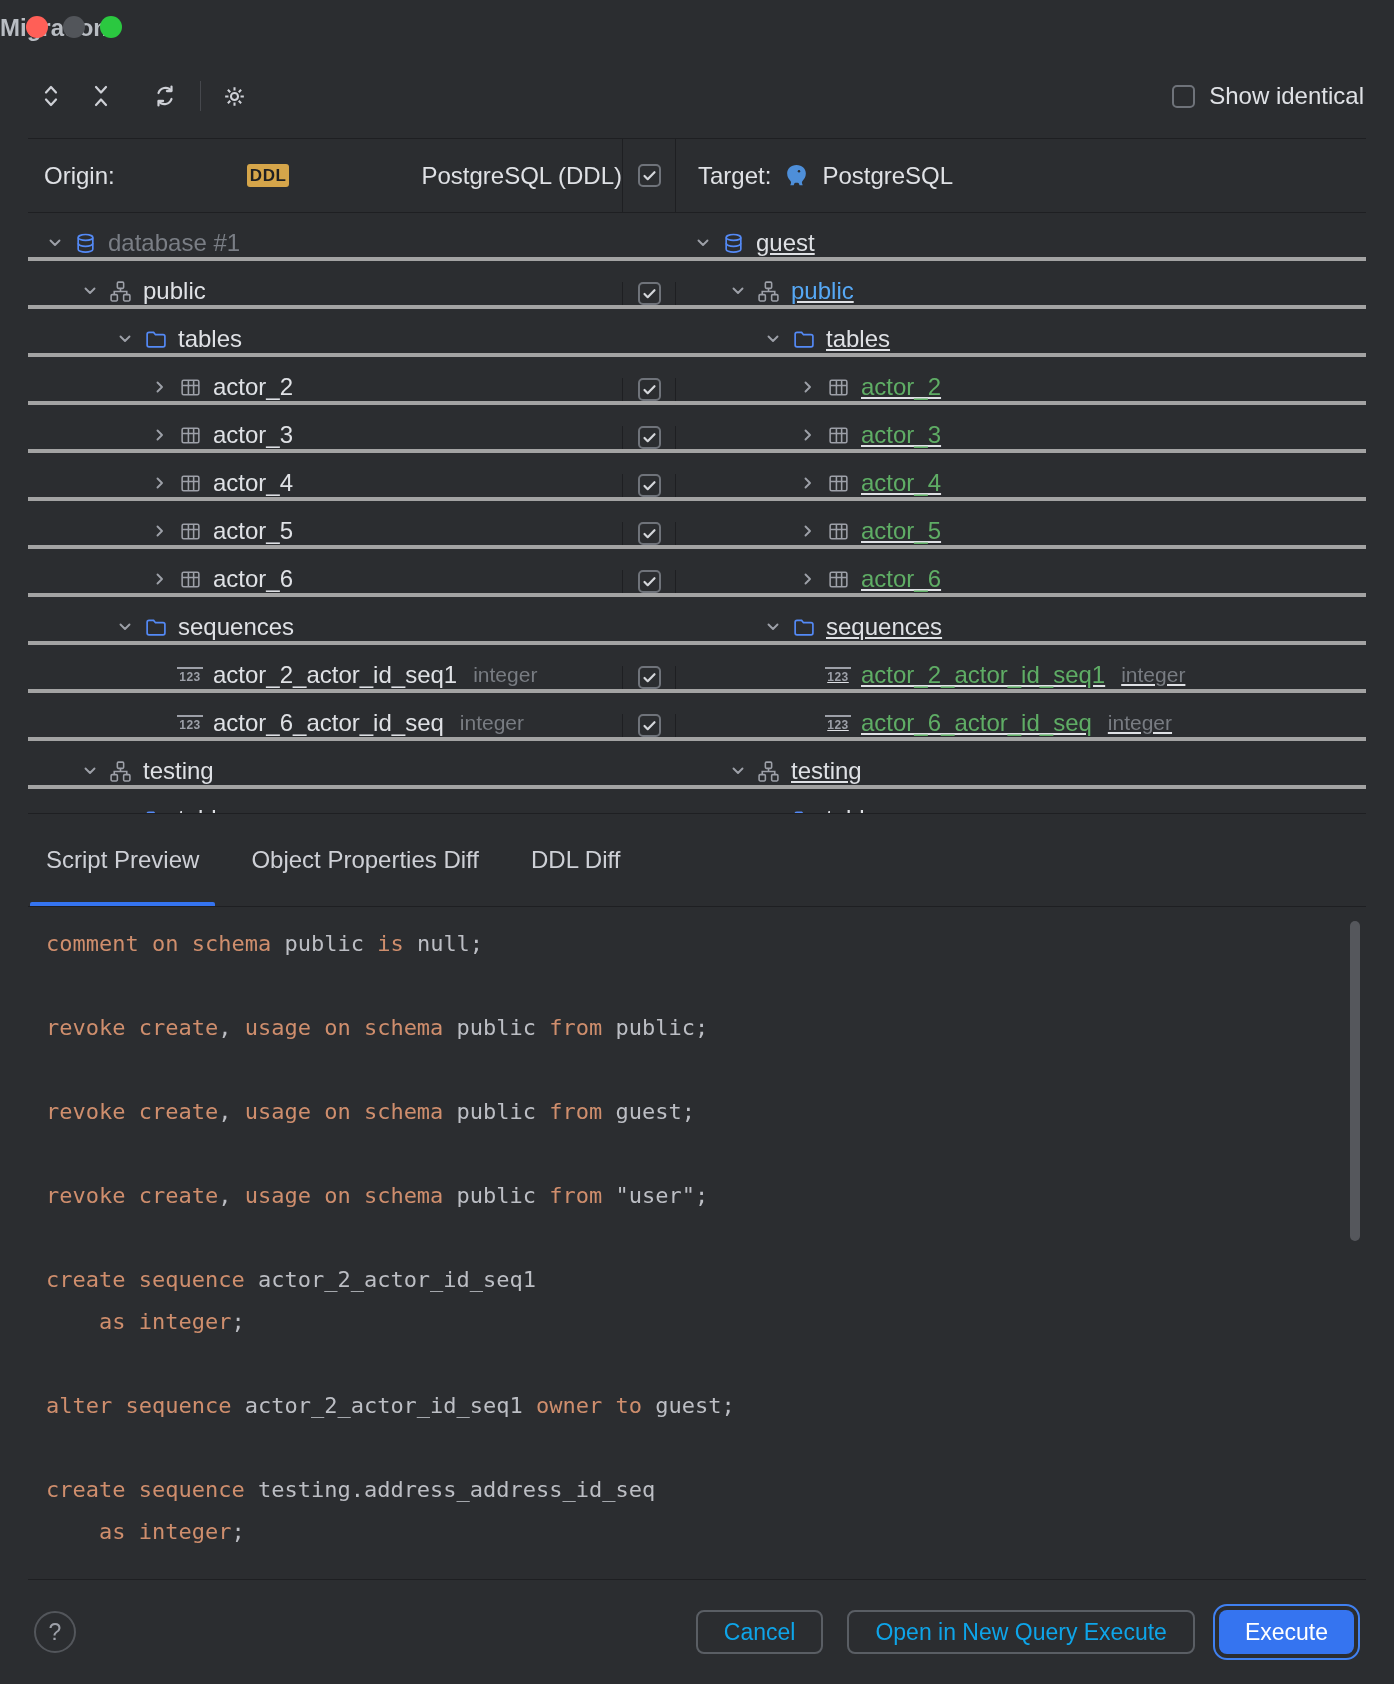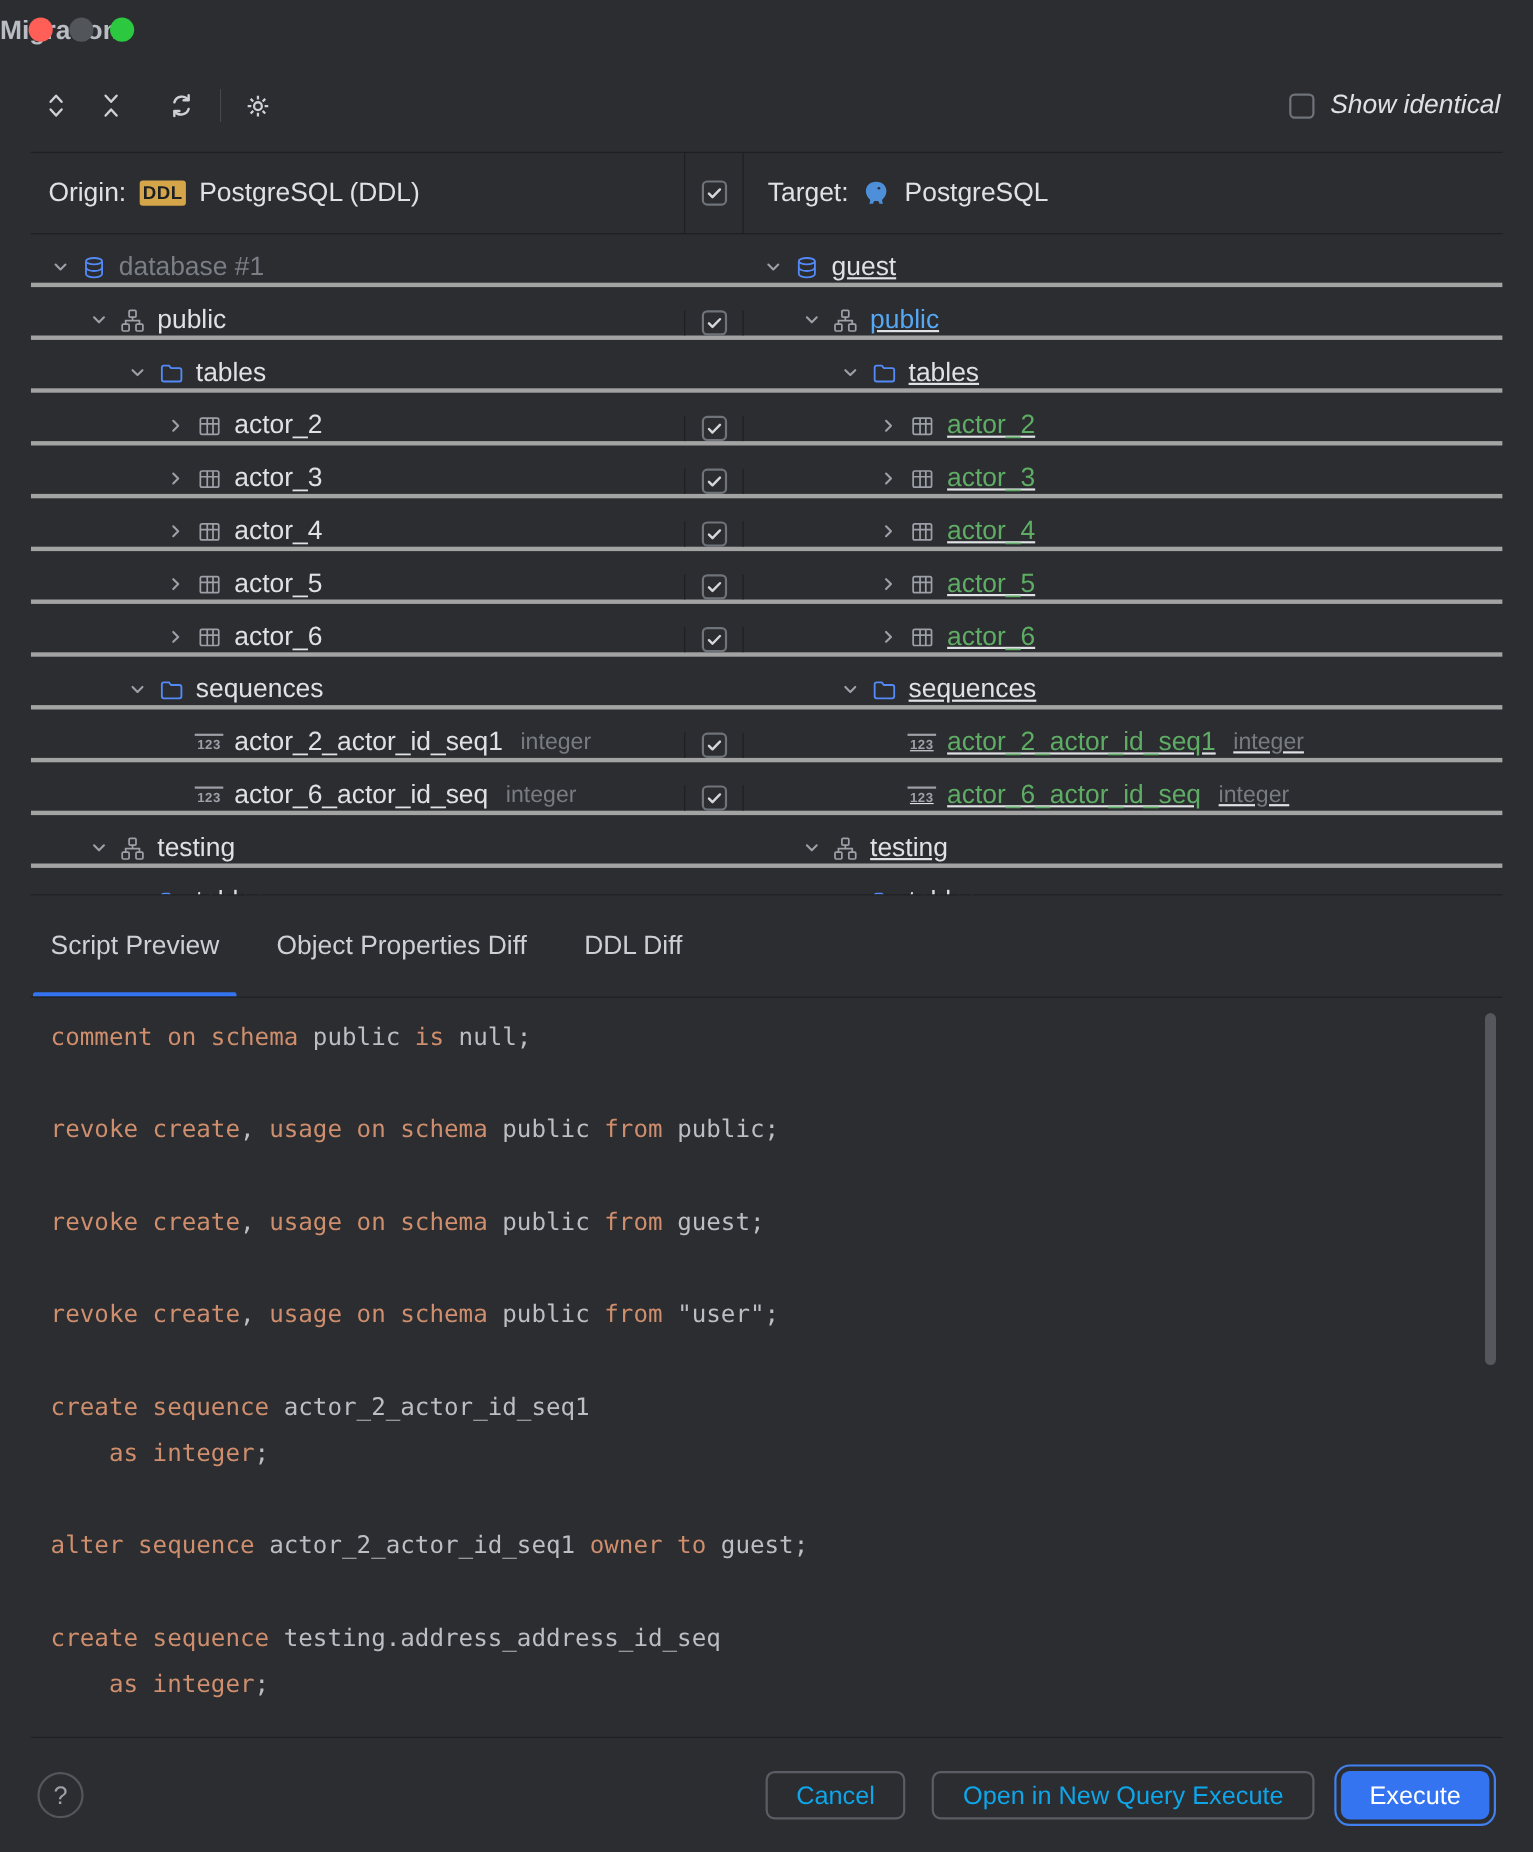--- a/index.html
+++ b/index.html
@@ -12,29 +12,29 @@
   }
   
   .titlebar { height:54px; flex:none; position:relative; }
   .traffic-lights { position:absolute; left:26px; top:16px; display:flex; gap:15px; }
   .tl { width:22px; height:22px; border-radius:50%; display:inline-block; }
   .tl.red { background:#FF5F57; }
   .tl.yellow { background:#52555A; }
   .tl.green { background:#2BC840; }
   .title { text-align:left; line-height:56px; font-size:24px; font-weight:700; color:#B9BDC3; }
   
-  .toolbar { height:84px; flex:none; display:flex; align-items:center; padding:0 30px;font-style:italic; }
+  .toolbar { height:84px; flex:none; display:flex; align-items:center; padding:0 30px; }
   .tbtn { background:transparent; border:none; width:42px; height:42px; display:flex; align-items:center; justify-content:center; border-radius:6px; cursor:pointer; margin-right:8px; }
   .tb-divider { width:1px; height:30px; background:#46484D; margin:0 12px 0 6px; }
   .show-identical { margin-left:auto; display:flex; align-items:center; gap:14px; font-size:24px; color:#DFE1E5; cursor:pointer; }
   .checkbox { width:23px; height:23px; border:2px solid #6F737A; border-radius:5px; display:inline-flex; align-items:center; justify-content:center; background:transparent; flex:none; }
   
   .tree { margin:0 28px; flex:none; border-top:1px solid #1E1F22; border-bottom:1px solid #1E1F22; }
   .tree-header { display:flex; height:74px; align-items:stretch; border-bottom:1px solid #1E1F22; font-size:24px; }
-  .hdr-left { width:594px; flex:none; display:flex; align-items:center; gap:12px; padding-left:16px; }
+  .hdr-left { width:594px; flex:none; display:flex; align-items:center; gap:12px; padding-left:16px;justify-content:space-between; }
   .hdr-check { width:54px; flex:none; border-left:1px solid #1E1F22; border-right:1px solid #1E1F22; display:flex; align-items:center; justify-content:center; }
   .hdr-right { flex:1; display:flex; align-items:center; gap:12px; padding-left:22px; }
   .ddl-badge { background:#D5A54A; color:#1E1F22; font-size:17px; font-weight:700; padding:3px 3px; border-radius:3px; letter-spacing:.5px; line-height:1; }
   .tree-body { height:600px; overflow:hidden; }
   .tree-row { display:flex; height:48px; align-items:flex-end; border-bottom:4px solid #a3a3a3; }
   .tree-cell { display:flex; align-items:center; font-size:24px; white-space:nowrap; overflow:hidden; }
   .tree-cell.left { width:594px; flex:none; }
   .check-cell { width:54px; flex:none; border-left:1px solid #1E1F22; border-right:1px solid #1E1F22; display:flex; align-items:center; justify-content:center; }
   .tree-cell.right { flex:1;text-decoration:underline; }
   .chev { width:34px; flex:none; display:flex; align-items:center; justify-content:center; }

